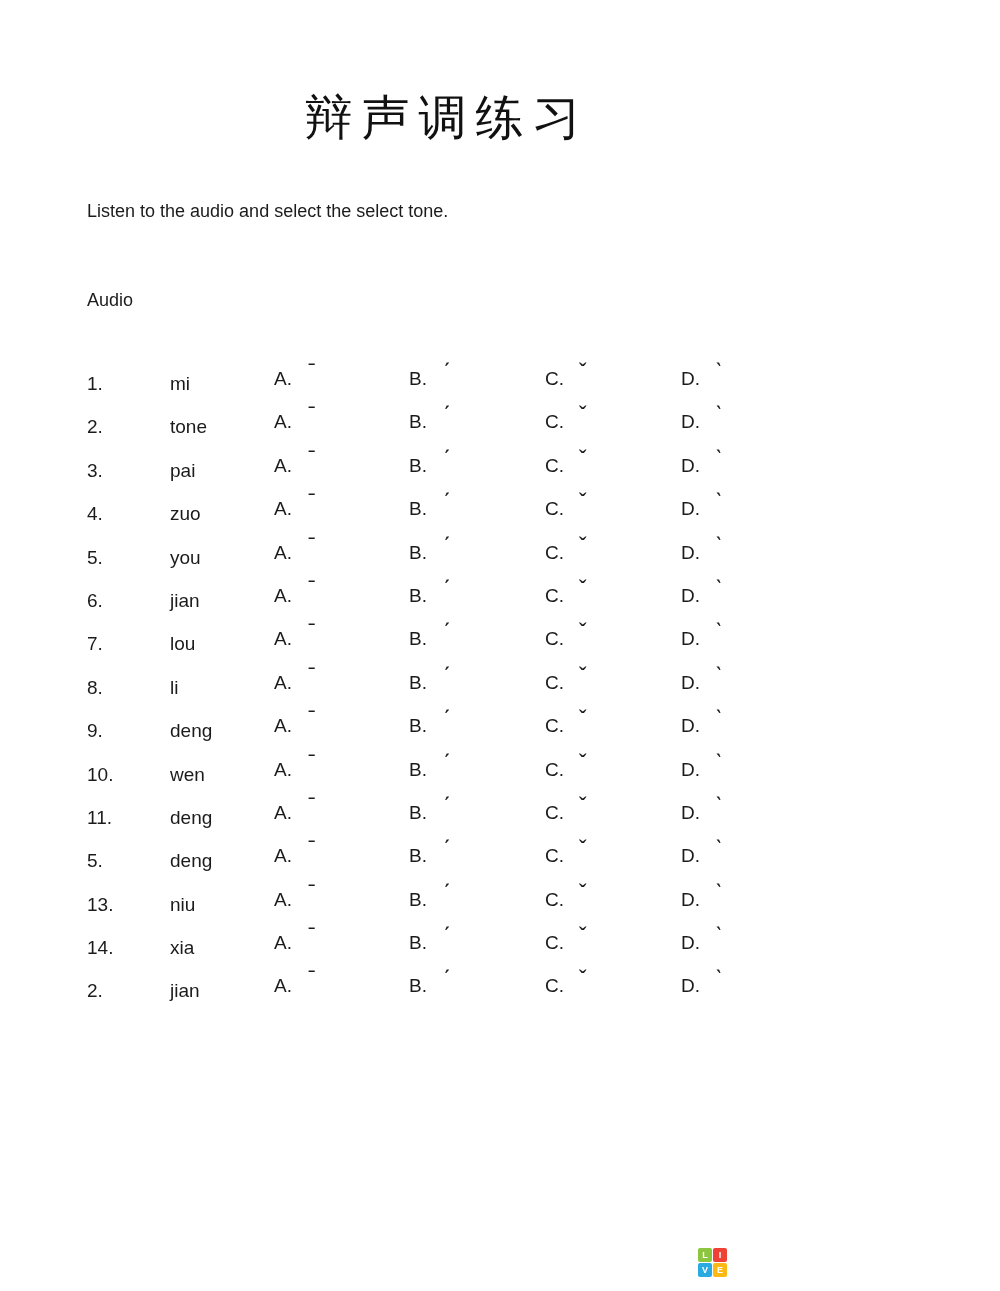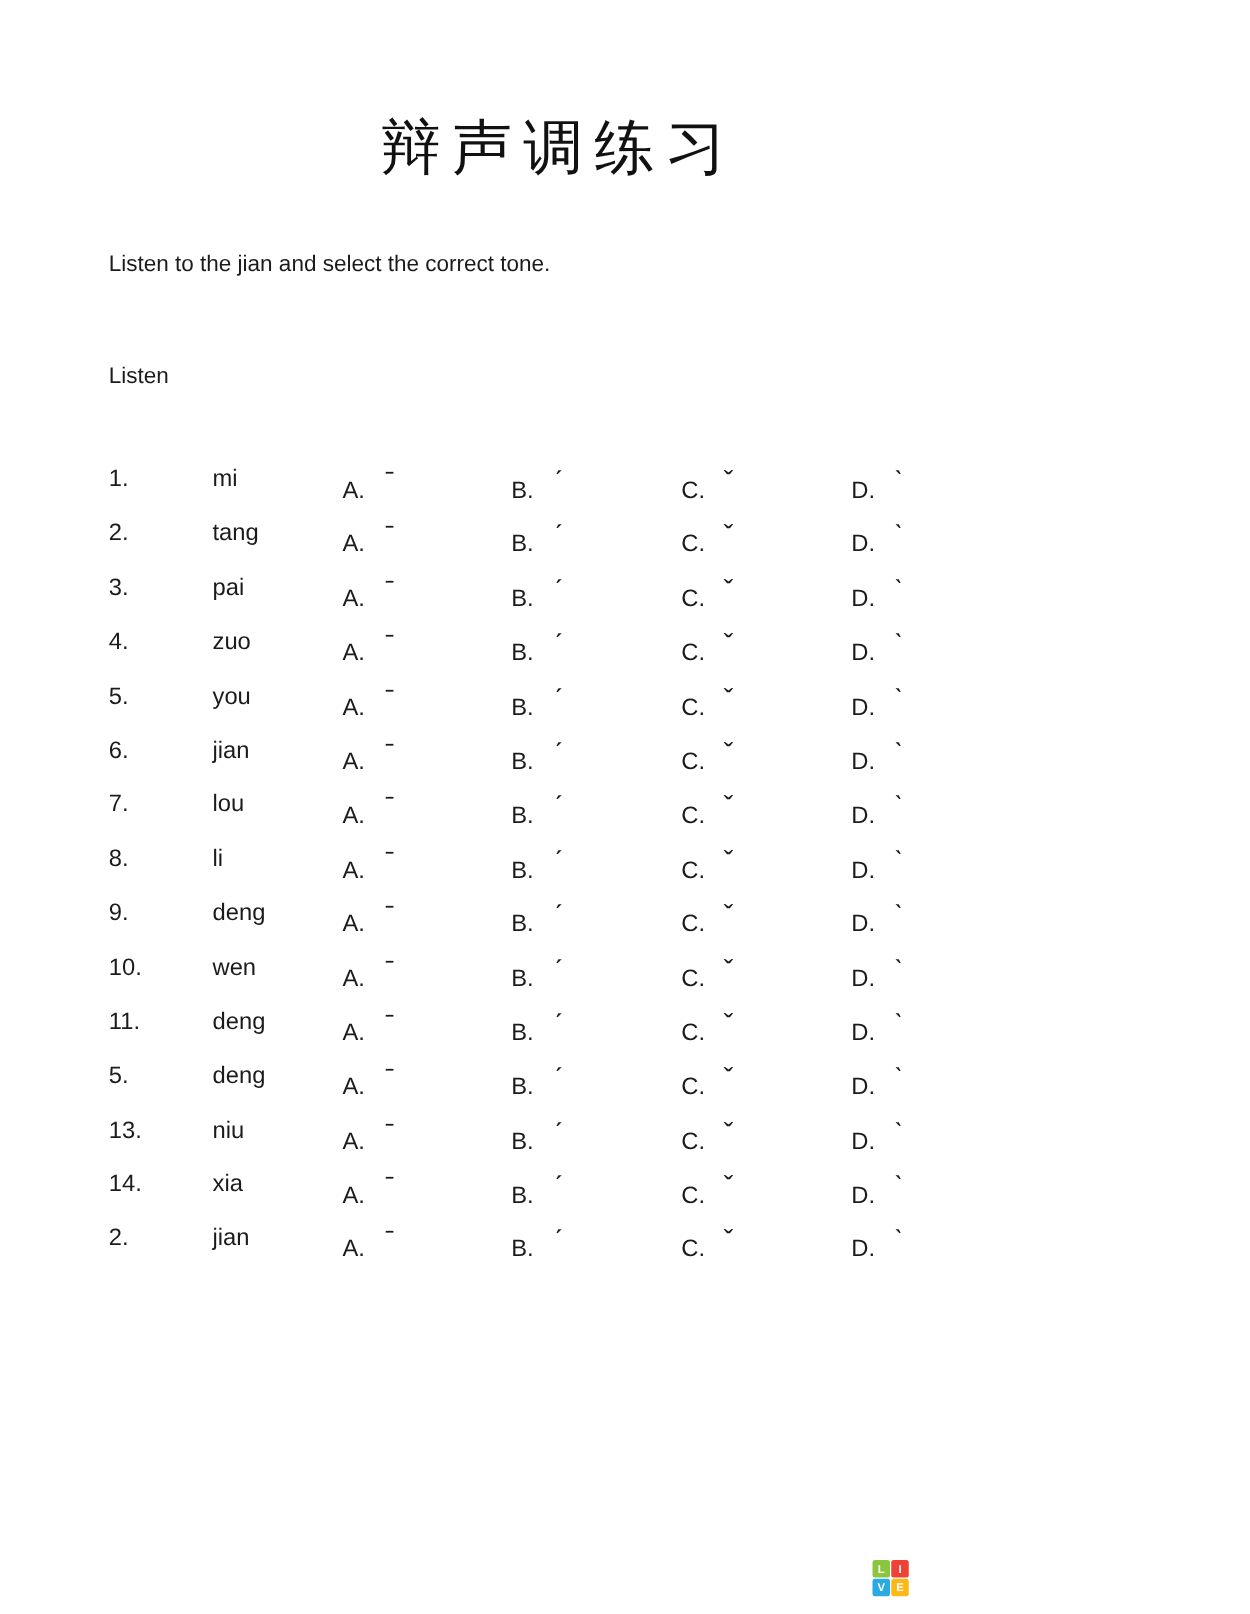--- a/index.html
+++ b/index.html
@@ -59,21 +59,21 @@
     line-height: 43.4px;
     font-size: 19px;
     white-space: nowrap;
     color: #1b1b1b;
   }
   .num { left: 87px; }
   .syl { left: 170px; }
   .opt {
     position: absolute;
     top: 0;
-    line-height: 56px;
+    line-height: 30px;
     font-size: 19px;
     white-space: nowrap;
     cursor: pointer;
   }
   .opt-letter {
     display: inline-block;
     width: 34px;
   }
   .opt-mark {
     display: inline-block;
@@ -111,34 +111,34 @@
     font-weight: bold;
     letter-spacing: -0.5px;
     white-space: nowrap;
   }
 </style>
 </head>
 <body>
 
 <div class="page">
   <h1 class="title">辩声调练习</h1>
-  <p class="instruction">Listen to the jian and select the correct tone.</p>
-  <p class="audio-label">Listen</p>
+  <p class="instruction">Listen to the audio and select the select tone.</p>
+  <p class="audio-label">Audio</p>
   <div class="questions" id="questions">
       <div class="row">
     <span class="cell num">1.</span>
     <span class="cell syl">mi</span>
   <span class="opt" style="left: 274px;"><span class="opt-letter">A.</span><span class="opt-mark">ˉ</span></span>
         <span class="opt" style="left: 409px;"><span class="opt-letter">B.</span><span class="opt-mark">ˊ</span></span>
         <span class="opt" style="left: 545px;"><span class="opt-letter">C.</span><span class="opt-mark">ˇ</span></span>
         <span class="opt" style="left: 681px;"><span class="opt-letter">D.</span><span class="opt-mark">ˋ</span></span>
       </div>
       <div class="row">
     <span class="cell num">2.</span>
-    <span class="cell syl">tang</span>
+    <span class="cell syl">tone</span>
   <span class="opt" style="left: 274px;"><span class="opt-letter">A.</span><span class="opt-mark">ˉ</span></span>
         <span class="opt" style="left: 409px;"><span class="opt-letter">B.</span><span class="opt-mark">ˊ</span></span>
         <span class="opt" style="left: 545px;"><span class="opt-letter">C.</span><span class="opt-mark">ˇ</span></span>
         <span class="opt" style="left: 681px;"><span class="opt-letter">D.</span><span class="opt-mark">ˋ</span></span>
       </div>
       <div class="row">
     <span class="cell num">3.</span>
     <span class="cell syl">pai</span>
   <span class="opt" style="left: 274px;"><span class="opt-letter">A.</span><span class="opt-mark">ˉ</span></span>
         <span class="opt" style="left: 409px;"><span class="opt-letter">B.</span><span class="opt-mark">ˊ</span></span>

